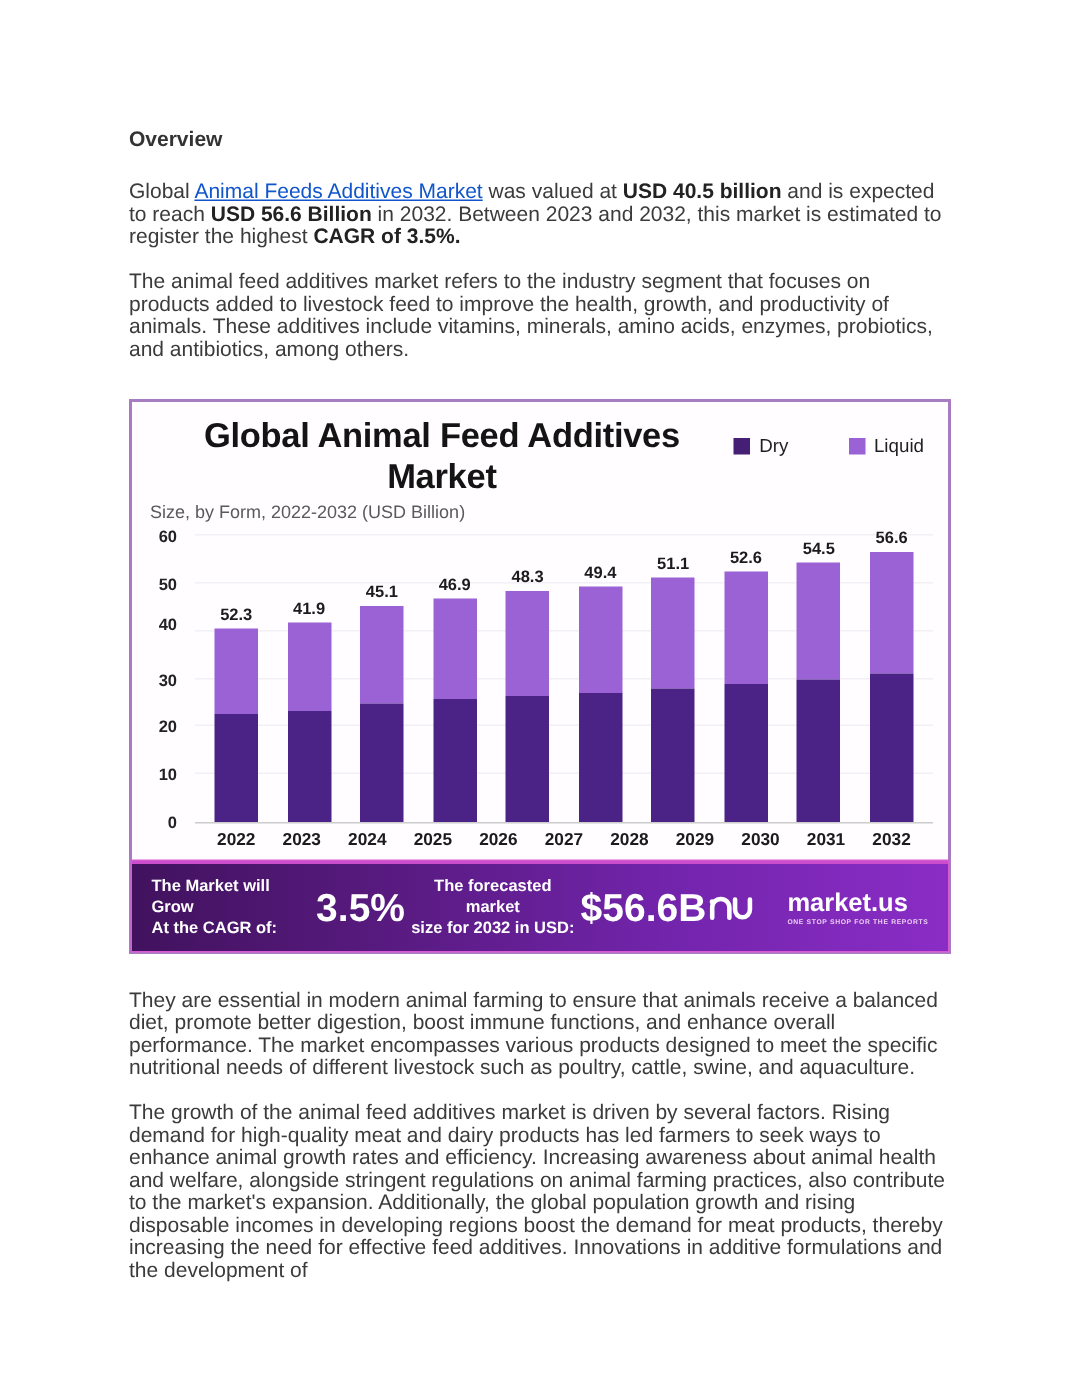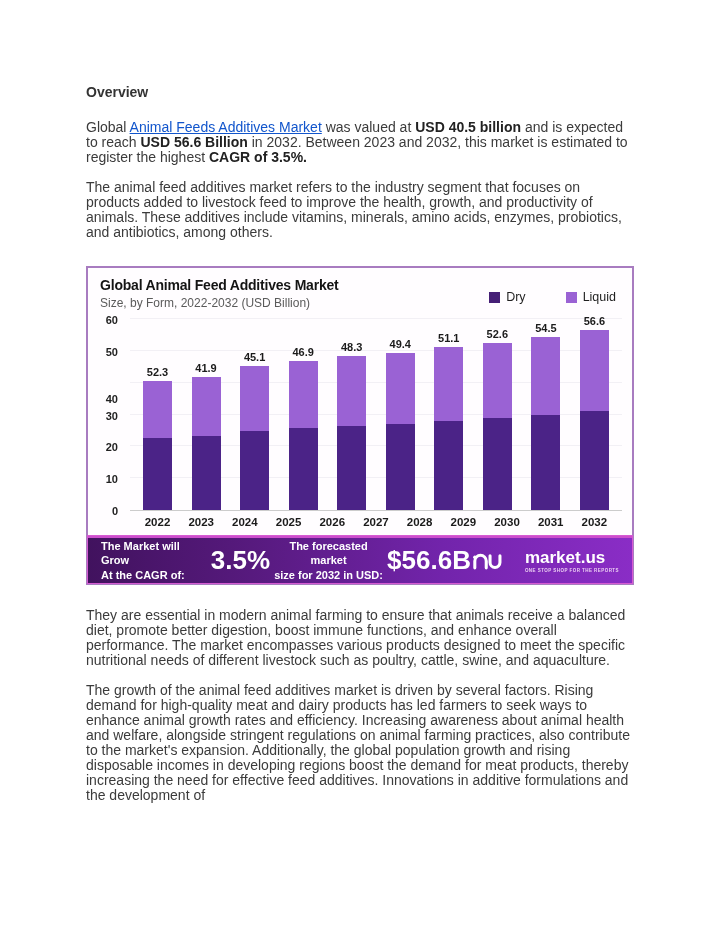--- a/index.html
+++ b/index.html
@@ -8,38 +8,38 @@
   .page { width:720px; height:931px; padding:84px 86px 0 86px; background:#fff; }
 
   .doc-heading { font-size:14px; font-weight:700; color:#333; margin:0 0 20px 0; }
   p.doc-para { font-size:14px; line-height:15px; color:#3b3b3b; margin:0 0 15px 0; }
   .doc-link { color:#1155cc; text-decoration:underline; cursor:pointer; }
   .bold-run { font-weight:700; color:#222; }
 
   
   .chart-card { width:548px; margin:26px 0 23px 0; border:2px solid #a87cc0; background:#fffdff; position:relative; }
   .chart-header { display:flex; justify-content:space-between; padding:9px 16px 0 12px; }
-  .chart-title { font-size:14px; font-weight:700; color:#141414; letter-spacing:-0.2px;text-align:center; }
+  .chart-title { font-size:23px; font-weight:700; color:#141414; letter-spacing:-0.2px;text-align:center; }
   .chart-subtitle { font-size:12px; color:#5a5a5a; margin-top:3px; }
   .legend { display:flex; gap:40px; padding-top:13px; }
   .legend-item { display:flex; align-items:flex-start; gap:6px; font-size:12.5px; font-weight:400; color:#1f1f1f; }
   .swatch { width:11px; height:11px; display:inline-block; margin-top:2px; }
 
   .plot-region { display:flex; padding:10px 10px 0 0; }
   .y-axis { width:42px; position:relative; height:191px; flex:none; }
   .y-tick { position:absolute; right:12px; transform:translateY(50%); font-size:11px; font-weight:700; color:#222; }
   .plot { position:relative; flex:1; height:191px; border-bottom:1px solid #cccccc; display:flex; justify-content:space-between; align-items:flex-end; padding:0 13px; }
   .gridline { position:absolute; left:0; right:0; height:1px; background:#f2f0f5; z-index:0; }
   .bar-col { display:flex; flex-direction:column; align-items:center; justify-content:flex-end; width:29px; position:relative; z-index:1; }
   .bar-value { font-size:11px; font-weight:700; color:#1b1b1b; margin-bottom:3px; white-space:nowrap; }
   .seg { width:29px; }
   .x-axis { display:flex; justify-content:space-between; margin-left:42px; margin-right:10px; padding:5px 13px 8px 13px; }
   .x-label { width:29px; text-align:center; font-size:11.5px; font-weight:700; color:#1b1b1b; white-space:nowrap; }
 
-  .banner { height:47px; background:linear-gradient(90deg,#41125e 0%,#571a7e 30%,#7224ab 65%,#8a2dc6 100%);
+  .banner { height:60px; background:linear-gradient(90deg,#41125e 0%,#571a7e 30%,#7224ab 65%,#8a2dc6 100%);
             border-top:2px solid #cc4ecd; outline:1px solid #d65bd2; display:flex; align-items:center;
             justify-content:space-between; padding:0 13px; }
   .banner-label { font-size:11px; font-weight:700; color:#fff; line-height:1.3; white-space:nowrap; }
   .banner-big { font-size:26px; font-weight:700; color:#fff; white-space:nowrap; }
   .logo { display:flex; align-items:center; gap:22px;justify-content:flex-end; }
   .logo-name { font-size:17px; font-weight:700; color:#fff; line-height:1; }
   .logo-tag { font-size:4.5px; font-weight:700; color:#eccff2; letter-spacing:0.45px; margin-top:2px; white-space:nowrap; }
 </style>
 </head>
 <body>
@@ -69,21 +69,21 @@
         </div>
       </div>
     </div>
 
     <div class="plot-region">
       <div class="y-axis">
           <div class="y-tick" style="bottom: 0px;">0</div>
           <div class="y-tick" style="bottom: 31.8333px;">10</div>
           <div class="y-tick" style="bottom: 63.6667px;">20</div>
           <div class="y-tick" style="bottom: 95.5px;">30</div>
-          <div class="y-tick" style="bottom: 112px; text-align: center;">40</div>
+          <div class="y-tick" style="bottom: 132px; text-align: center;">40</div>
           <div class="y-tick" style="bottom: 159.167px;">50</div>
           <div class="y-tick" style="bottom: 191px; text-align: right;">60</div>
         </div>
       <div class="plot">
           <div class="gridline" style="bottom: 31.8333px;"></div>
           <div class="gridline" style="bottom: 63.6667px;"></div>
           <div class="gridline" style="bottom: 95.5px;"></div>
           <div class="gridline" style="bottom: 127.333px;"></div>
           <div class="gridline" style="bottom: 159.167px;"></div>
           <div class="gridline" style="bottom: 191px;"></div>

